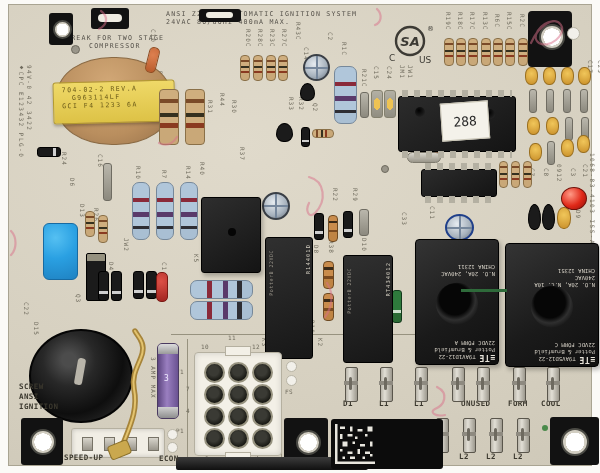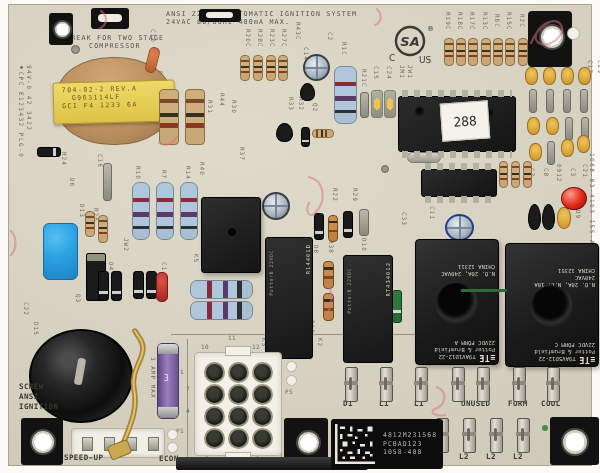--- a/index.html
+++ b/index.html
@@ -247,25 +247,20 @@
           <rect x="2" y="10" width="1" height="1"></rect>
             <rect x="5" y="11" width="2" height="1"></rect>
             <rect x="9" y="10" width="1" height="2"></rect>
             <rect x="12" y="11" width="2" height="1"></rect>
           <rect x="3" y="13" width="1" height="1"></rect>
             <rect x="6" y="13" width="2" height="1"></rect>
             <rect x="11" y="13" width="1" height="1"></rect>
             <rect x="14" y="12" width="1" height="1"></rect>
         </g>
       </svg>
-      <div style="margin-left:8px;color:#b9b6ad;font-size:6.5px;line-height:8.5px;letter-spacing:1px;">
-        <div>4812M231568</div>
-        <div>PCBAD123</div>
-        <div>1058-400</div>
-      </div>
     </div>
 
     <div class="abs" style="left:167px;top:452px;width:192px;height:13px;background:linear-gradient(#3c3c3c,#101010);border-radius:2px;z-index:6;"></div>
 
     <div class="silkline" style="left:162px;top:329px;width:268px;height:1px;"></div>
     <div class="silkline" style="left:178px;top:334px;width:1px;height:118px;"></div>
     <div class="silkline" style="left:272px;top:334px;width:1px;height:118px;"></div>
 
     <svg class="abs" style="left:0;top:0;z-index:8;pointer-events:none;" width="600" height="473">
       <path d="M110,450 C118,426 130,408 125,384 C121,364 138,352 133,338 C131,332 128,330 126,326" fill="none" stroke="#a8judgment" stroke-width="0"></path>

